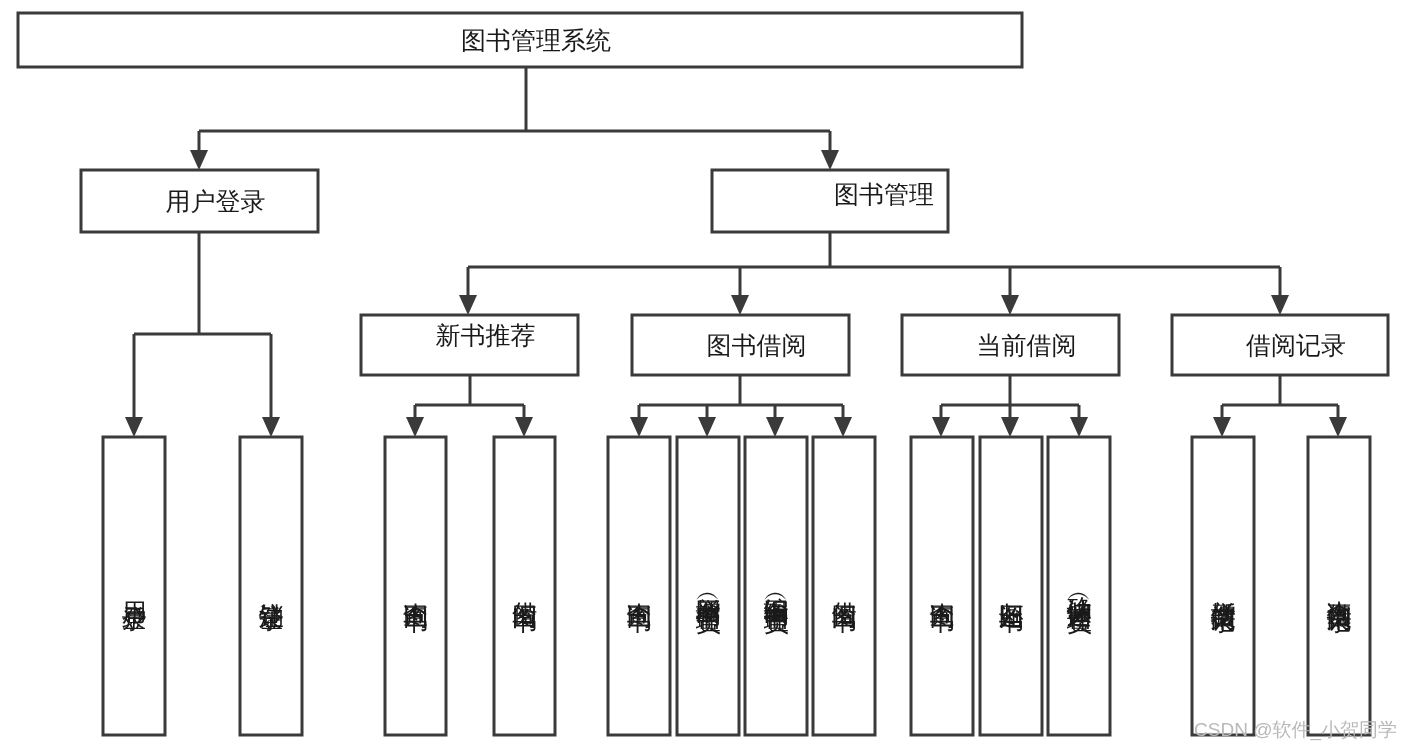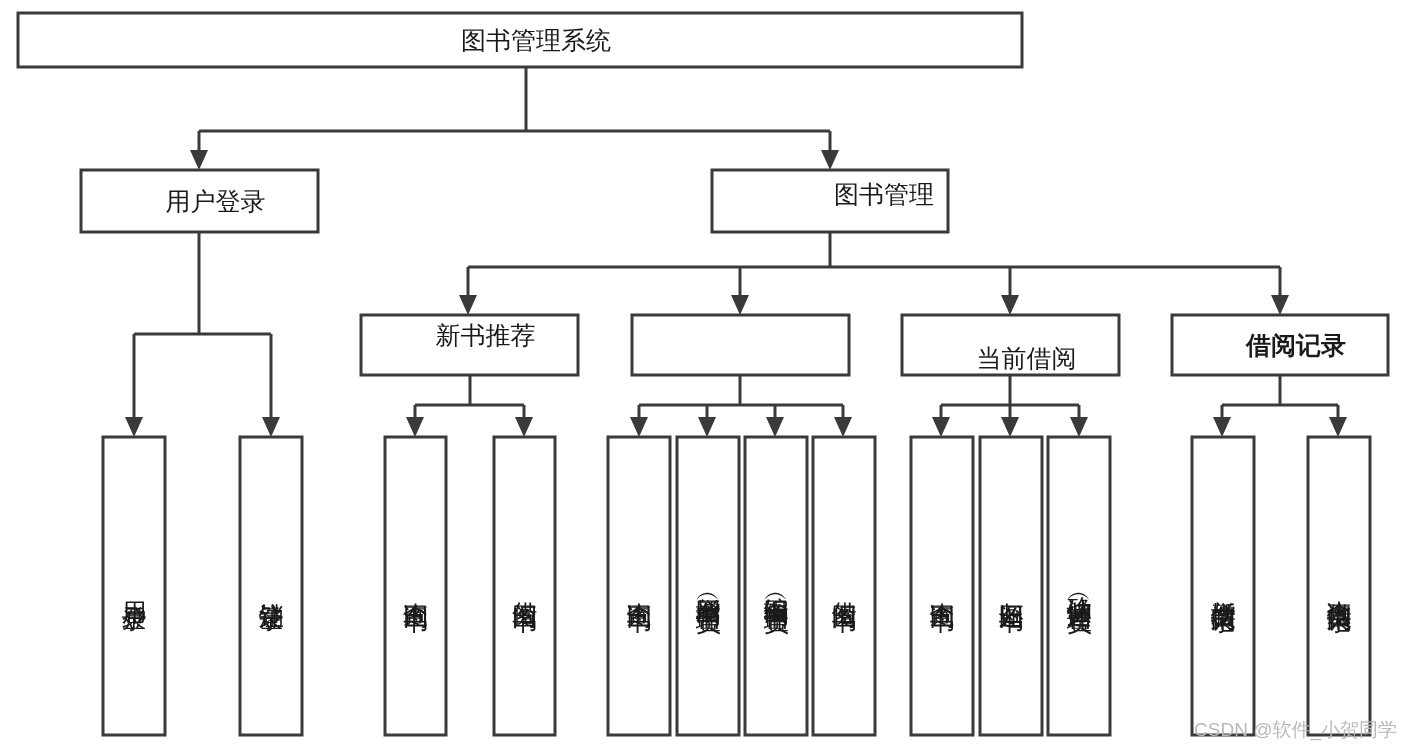--- a/index.html
+++ b/index.html
@@ -179,22 +179,23 @@
     <rect class="node-box" x="1192" y="437" width="62" height="298"></rect>
     <rect class="node-box" x="1308" y="437" width="62" height="298"></rect>
   </svg>
 
   <div class="hlabel-wrap" style="left:18px; top:13px; width:1004px; height:54px;">图书管理系统</div>
 
   <div class="hlabel-wrap" style="left:81px; top:170px; width:237px; height:62px;">用户登录</div>
   <div class="hlabel-wrap" style="left:712px; top:163px; width:236px; height:62px;margin-left:38px;">图书管理</div>
 
   <div class="hlabel-wrap" style="left:361px; top:303px; width:217px; height:64px;">新书推荐</div>
-  <div class="hlabel-wrap" style="left:902px; top:315px; width:217px; height:60px;margin-top:13px;">当前借阅</div>
-  <div class="hlabel-wrap" style="left:1172px; top:315px; width:216px; height:60px;font-weight:bold;">借阅记录</div>
+  <div class="hlabel-wrap" style="left:632px; top:315px; width:217px; height:60px;">图书借阅</div>
+  <div class="hlabel-wrap" style="left:902px; top:315px; width:217px; height:60px;">当前借阅</div>
+  <div class="hlabel-wrap" style="left:1172px; top:315px; width:216px; height:60px;">借阅记录</div>
 
   <div class="vlabel-wrap" style="left:103px; top:437px; width:62px; height:298px;">用户登录</div>
   <div class="vlabel-wrap" style="left:240px; top:437px; width:62px; height:298px;">注销登录</div>
 
   <div class="vlabel-wrap" style="left:385px; top:437px; width:61px; height:298px;">查询图书</div>
   <div class="vlabel-wrap" style="left:494px; top:437px; width:61px; height:298px;">借阅图书</div>
 
   <div class="vlabel-wrap" style="left:608px; top:437px; width:62px; height:298px;">查询图书</div>
   <div class="vlabel-wrap" style="left:677px; top:437px; width:62px; height:298px;">新增图书（管理员）</div>
   <div class="vlabel-wrap" style="left:745px; top:437px; width:62px; height:298px;">编辑图书（管理员）</div>

